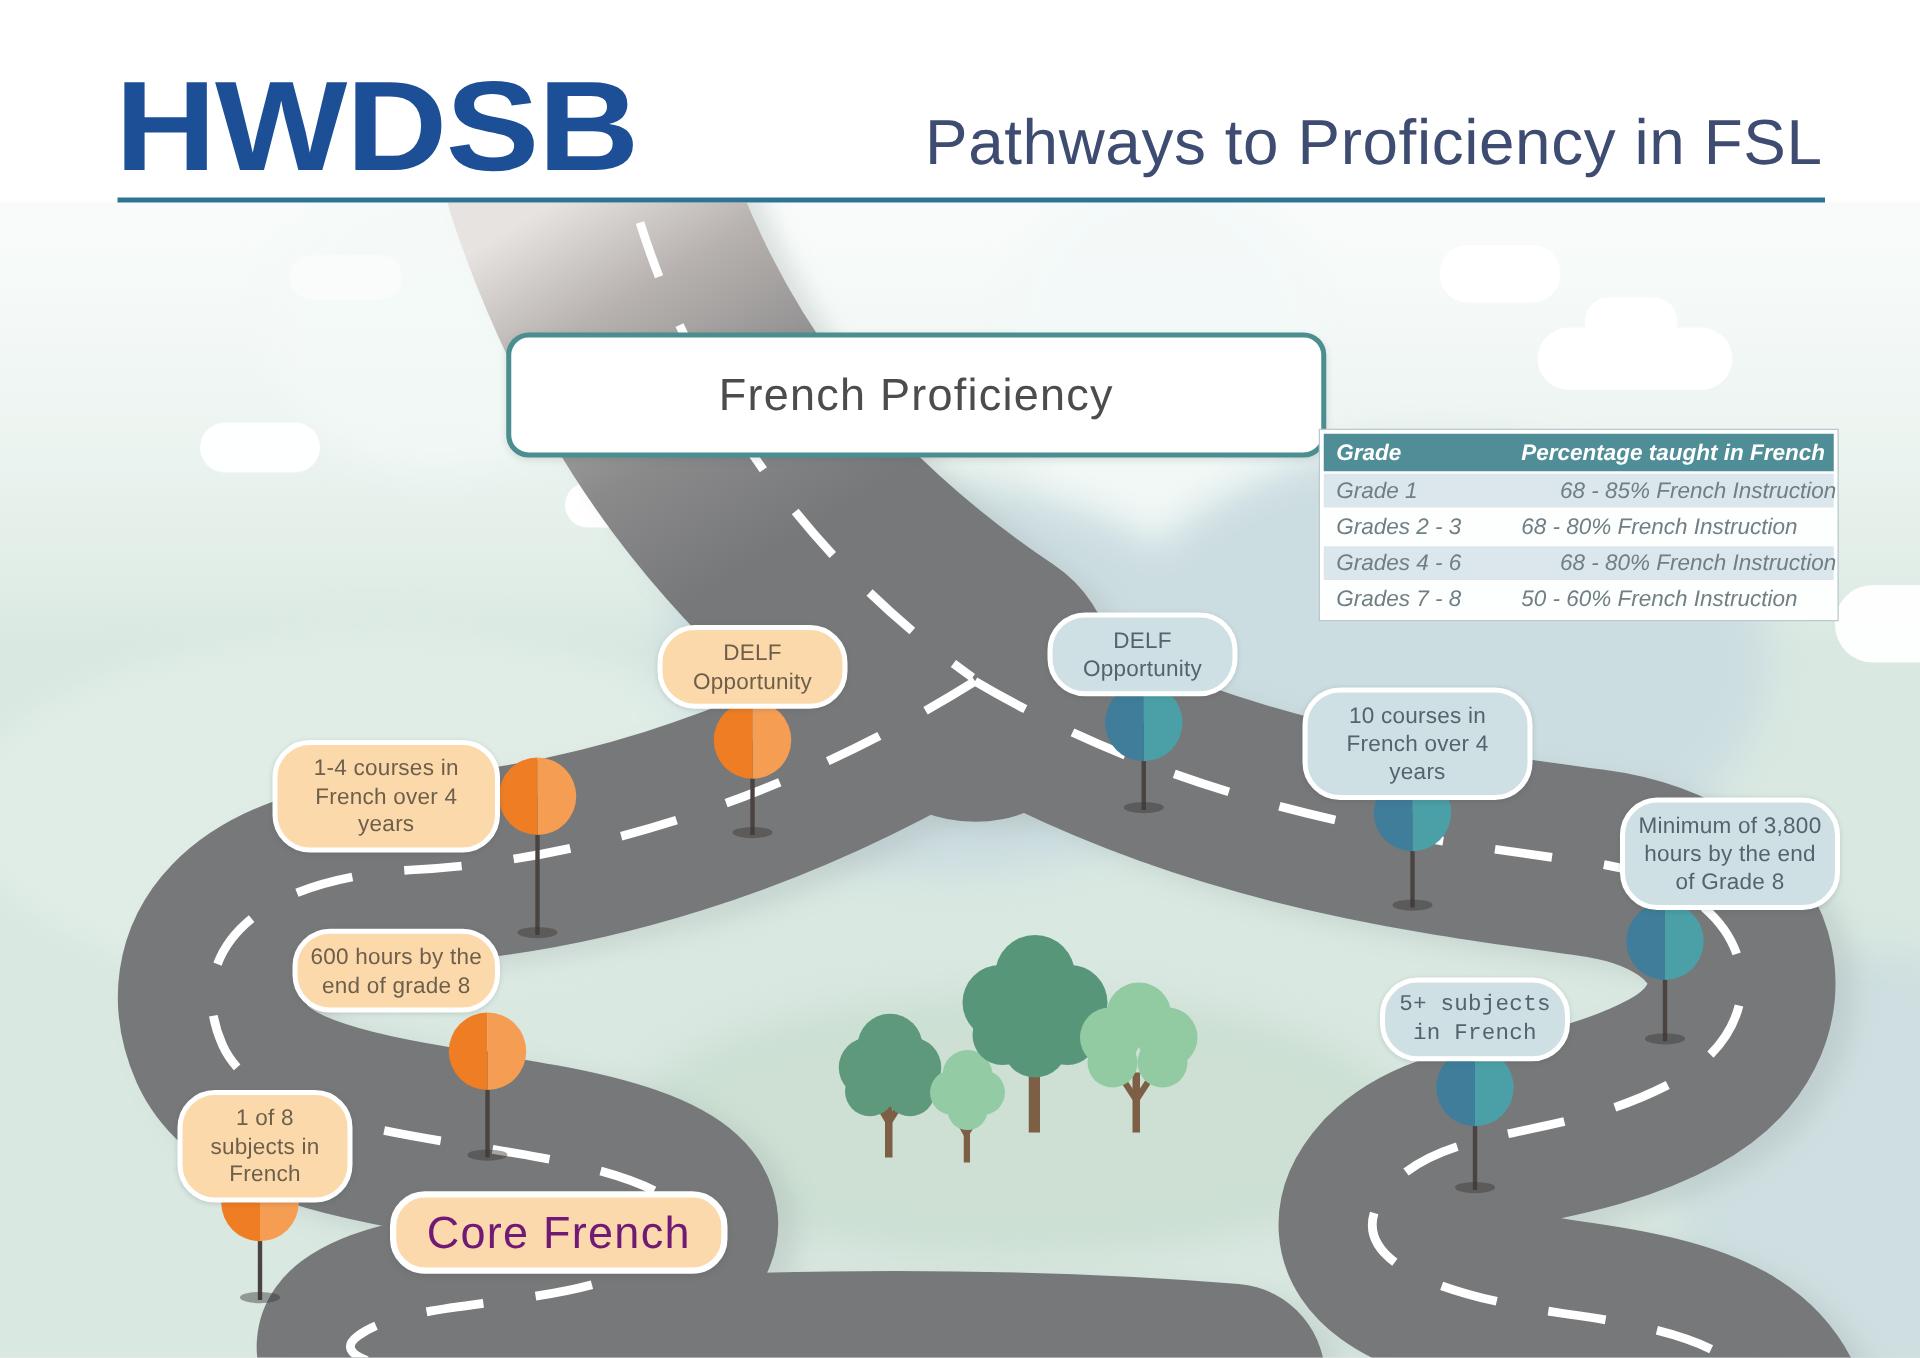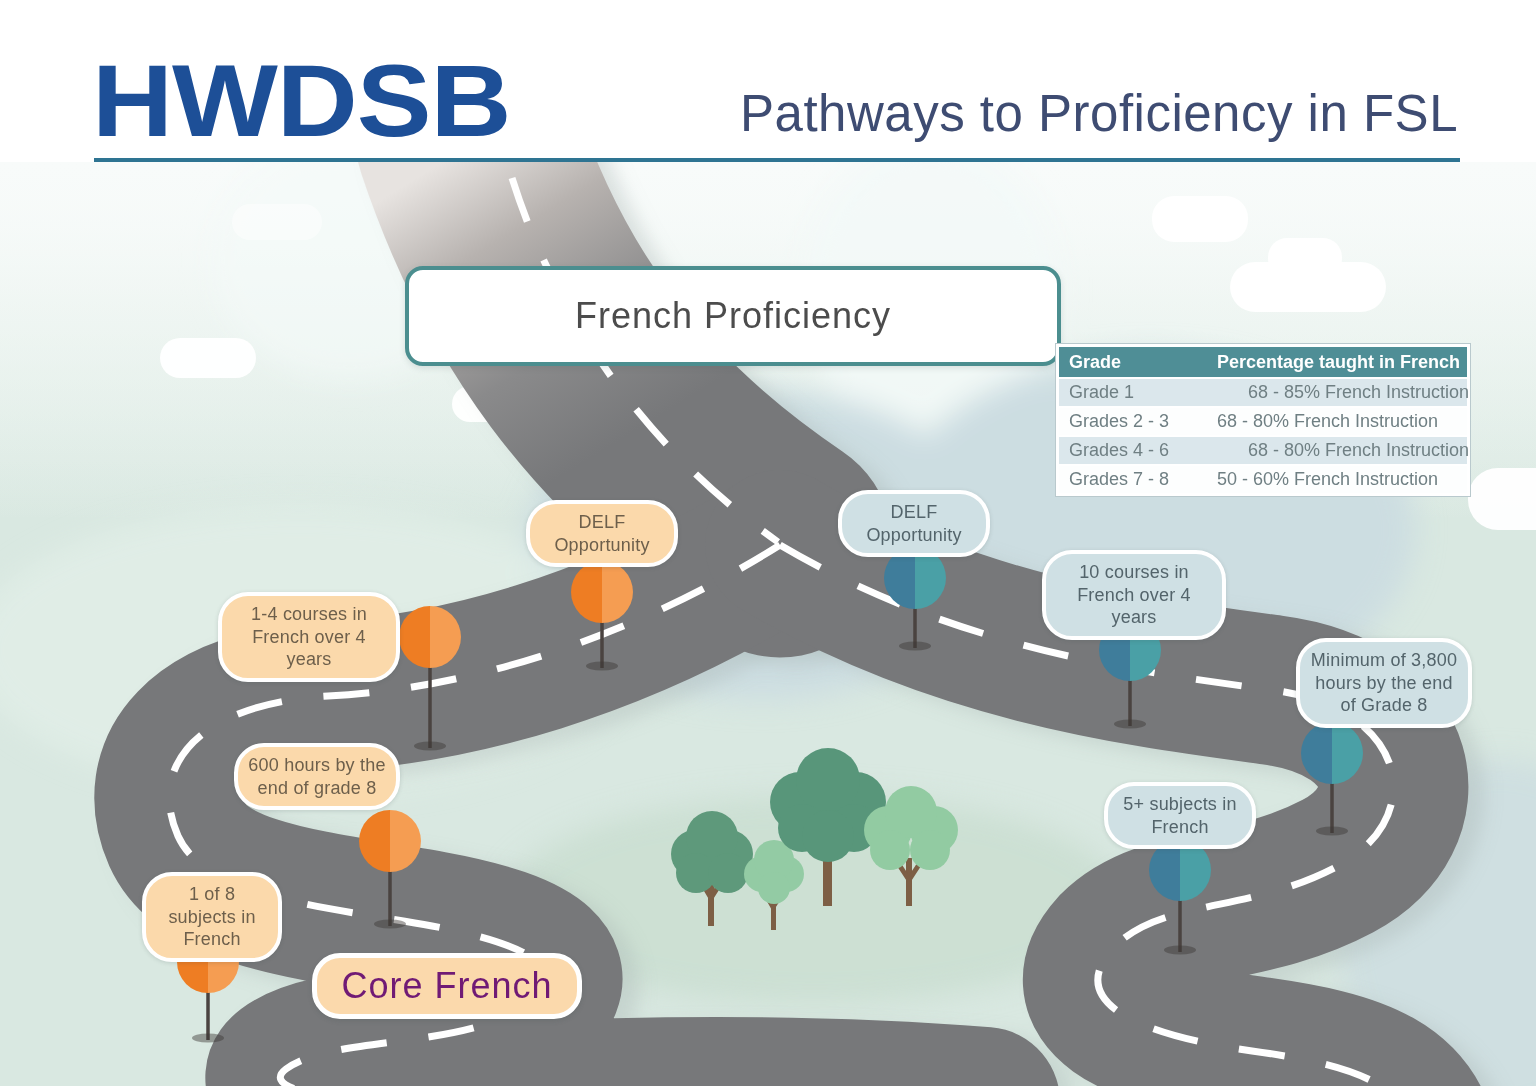--- a/index.html
+++ b/index.html
@@ -32,21 +32,21 @@
   .ptable{
     position:absolute;left:1056px;top:344px;width:408px;background:#ffffff;
     border:3px solid #ffffff;outline:1px solid #b9c9cd;box-sizing:content-box;
     font-size:18px;
   }
   .trow,.thead{display:grid;grid-template-columns:148px 1fr;align-items:center;}
   .thead{background:#4f8e96;color:#ffffff;font-weight:bold;height:30px;}
   .trow{height:27px;color:#6f7f83;margin-top:2px;}
   .trow.alt{background:#dbe7ec;gap:31px;}
   .trow.plain{background:#fdfefe;}
-  .thead span,.trow span{padding-left:10px;white-space:nowrap;}
+  .thead span,.trow span{padding-left:10px;white-space:nowrap;font-style:italic;}
   
   .badge{
     position:absolute;border:4px solid #ffffff;border-radius:30px;box-sizing:border-box;
     display:flex;align-items:center;justify-content:center;text-align:center;
     padding:7px 10px;font-size:18px;line-height:1.25;letter-spacing:.2px;
     box-shadow:0 1px 4px rgba(60,80,75,.18);
   }
   .badge.orange{background:#fbd9ab;color:#6d5f4b;}
   .badge.blue{background:#cfe0e4;color:#53646b;}
   
@@ -268,19 +268,19 @@
   </div>
 
   <div class="badge orange" style="left:526px;top:500px;width:152px;min-height:58px;">DELF Opportunity</div>
   <div class="badge orange" style="left:218px;top:592px;width:182px;min-height:64px;">1-4 courses in French over 4 years</div>
   <div class="badge orange" style="left:234px;top:743px;width:166px;min-height:62px;">600 hours by the end of grade 8</div>
   <div class="badge orange" style="left:142px;top:872px;width:140px;min-height:60px;">1 of 8 subjects in French</div>
 
   <div class="badge blue" style="left:838px;top:490px;width:152px;min-height:60px;">DELF Opportunity</div>
   <div class="badge blue" style="left:1042px;top:550px;width:184px;min-height:66px;">10 courses in French over 4 years</div>
   <div class="badge blue" style="left:1296px;top:638px;width:176px;min-height:80px;">Minimum of 3,800 hours by the end of Grade 8</div>
-  <div class="badge blue" style="left:1104px;top:782px;width:152px;min-height:60px;">5+ subjects in French</div>
+  <div class="badge blue" style="left:1104px;top:782px;width:152px;min-height:60px;font-family:Liberation Mono, monospace;">5+ subjects in French</div>
 
   <div class="path-label core">
     <span>Core French</span>
   </div>
 
 </div>
 
 </body></html>

